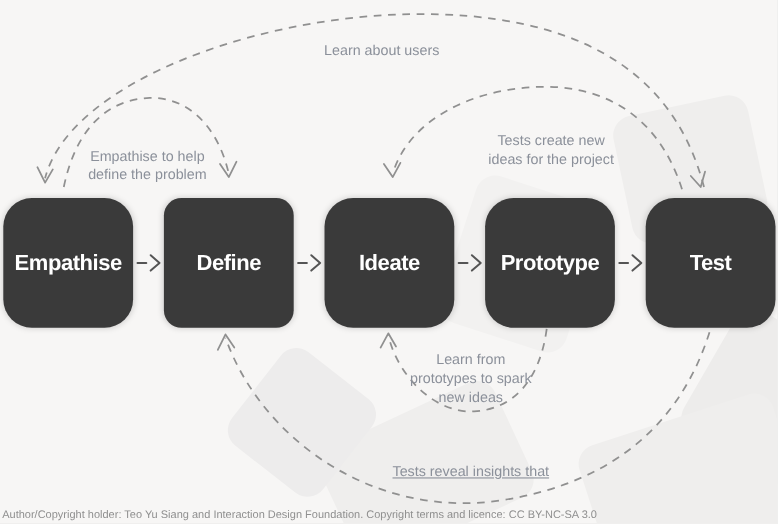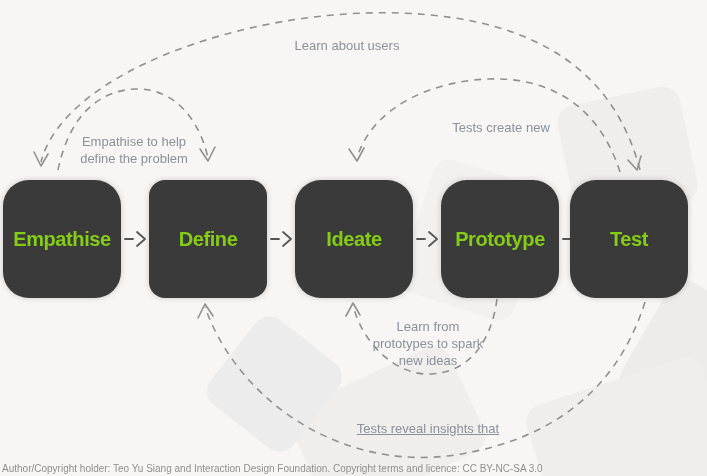--- a/index.html
+++ b/index.html
@@ -21,25 +21,25 @@
 
   .arcs{position:absolute;left:0;top:0;width:707px;height:476px;}
 
   .stage-box{
     position:absolute;top:180px;width:118px;height:118px;
     background:#3a3a3a;border-radius:26px;
     display:flex;align-items:center;justify-content:center;
     box-shadow:0 0 6px rgba(0,0,0,0.18);
   }
   .stage-box span{
-    color:#84cc16;font-size:20px;font-weight:bold;letter-spacing:-0.4px;
+    color:#ffffff;font-size:20px;font-weight:bold;letter-spacing:-0.4px;
     white-space:nowrap;
   }
   .box-1{left:3px;}  .box-2{left:149px;border-radius:16px;}  .box-3{left:295px;}
-  .box-4{left:441px;} .box-5{left:570px;text-align:center;}
+  .box-4{left:441px;} .box-5{left:587px;text-align:center;}
 
   .annotation{
     position:absolute;transform:translateX(-50%);
     color:#8b909a;font-size:13px;line-height:17px;text-align:center;
     white-space:nowrap;
     margin-top:12px;
   }
   .ann-learn-users{left:347px;top:25px;}
   .ann-empathise-define{left:134px;top:121px;}
   .ann-tests-create{left:501px;top:107px;}
@@ -124,20 +124,21 @@
 
   <div class="annotation ann-learn-users">
     <div>Learn about users</div>
   </div>
   <div class="annotation ann-empathise-define">
     <div>Empathise to help</div>
     <div>define the problem</div>
   </div>
   <div class="annotation ann-tests-create">
     <div>Tests create new</div>
+    <div>ideas for the project</div>
   </div>
   <div class="annotation ann-learn-prototypes">
     <div>Learn from</div>
     <div>prototypes to spark</div>
     <div>new ideas</div>
   </div>
   <div class="annotation ann-tests-reveal">
     <div>Tests reveal insights that</div>
   </div>
 

